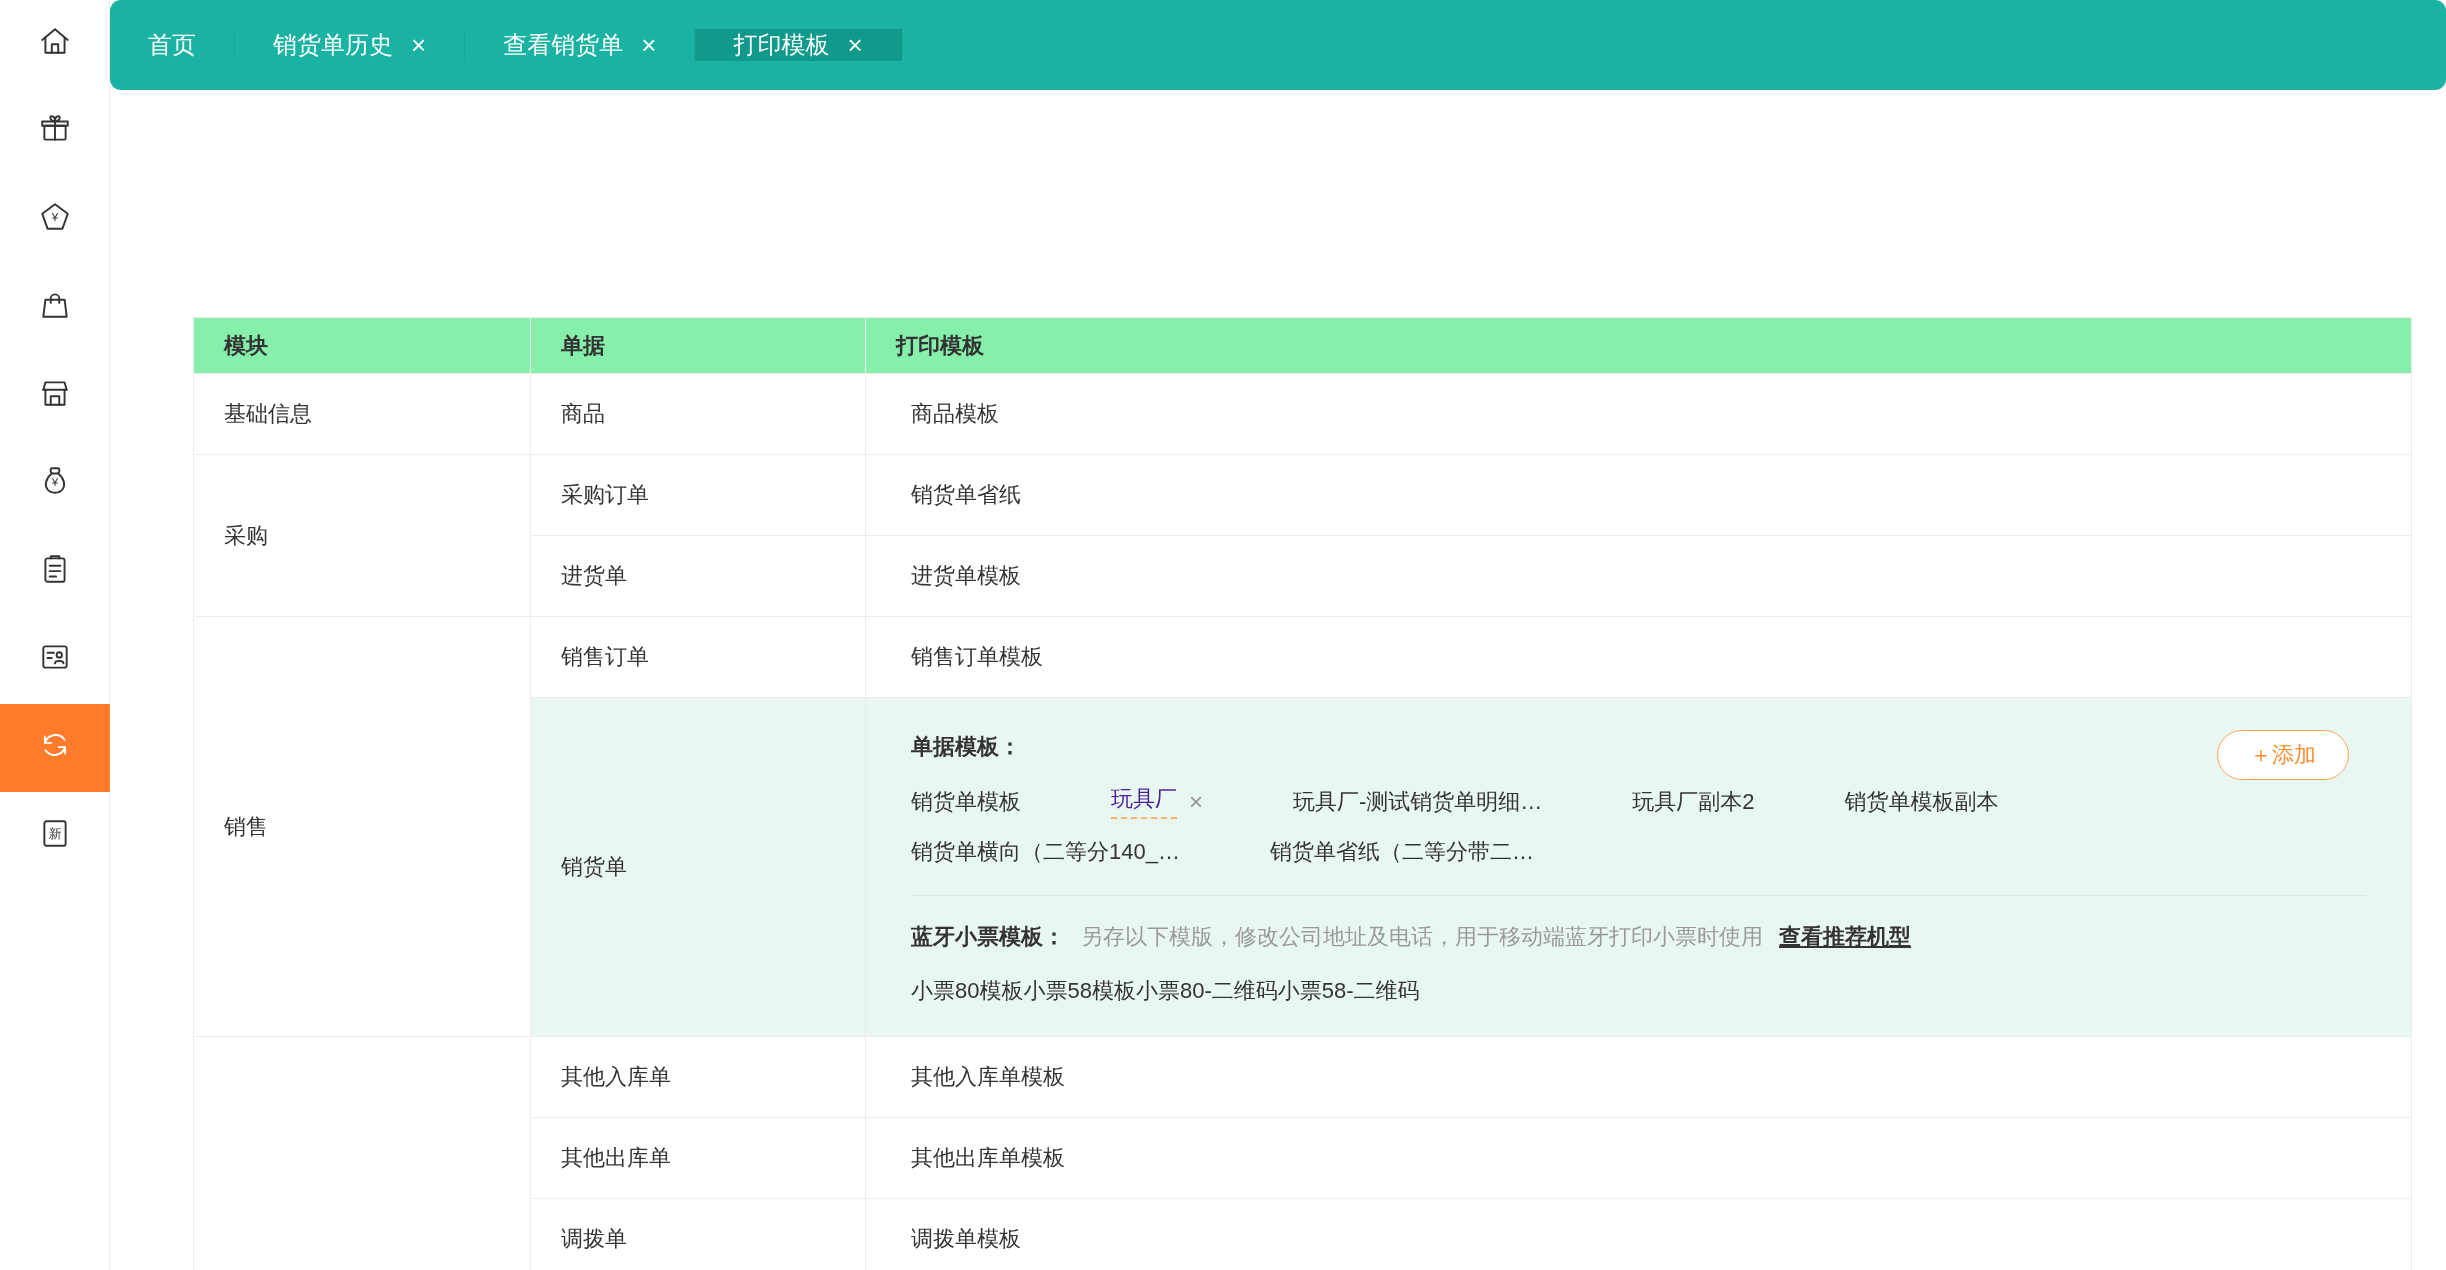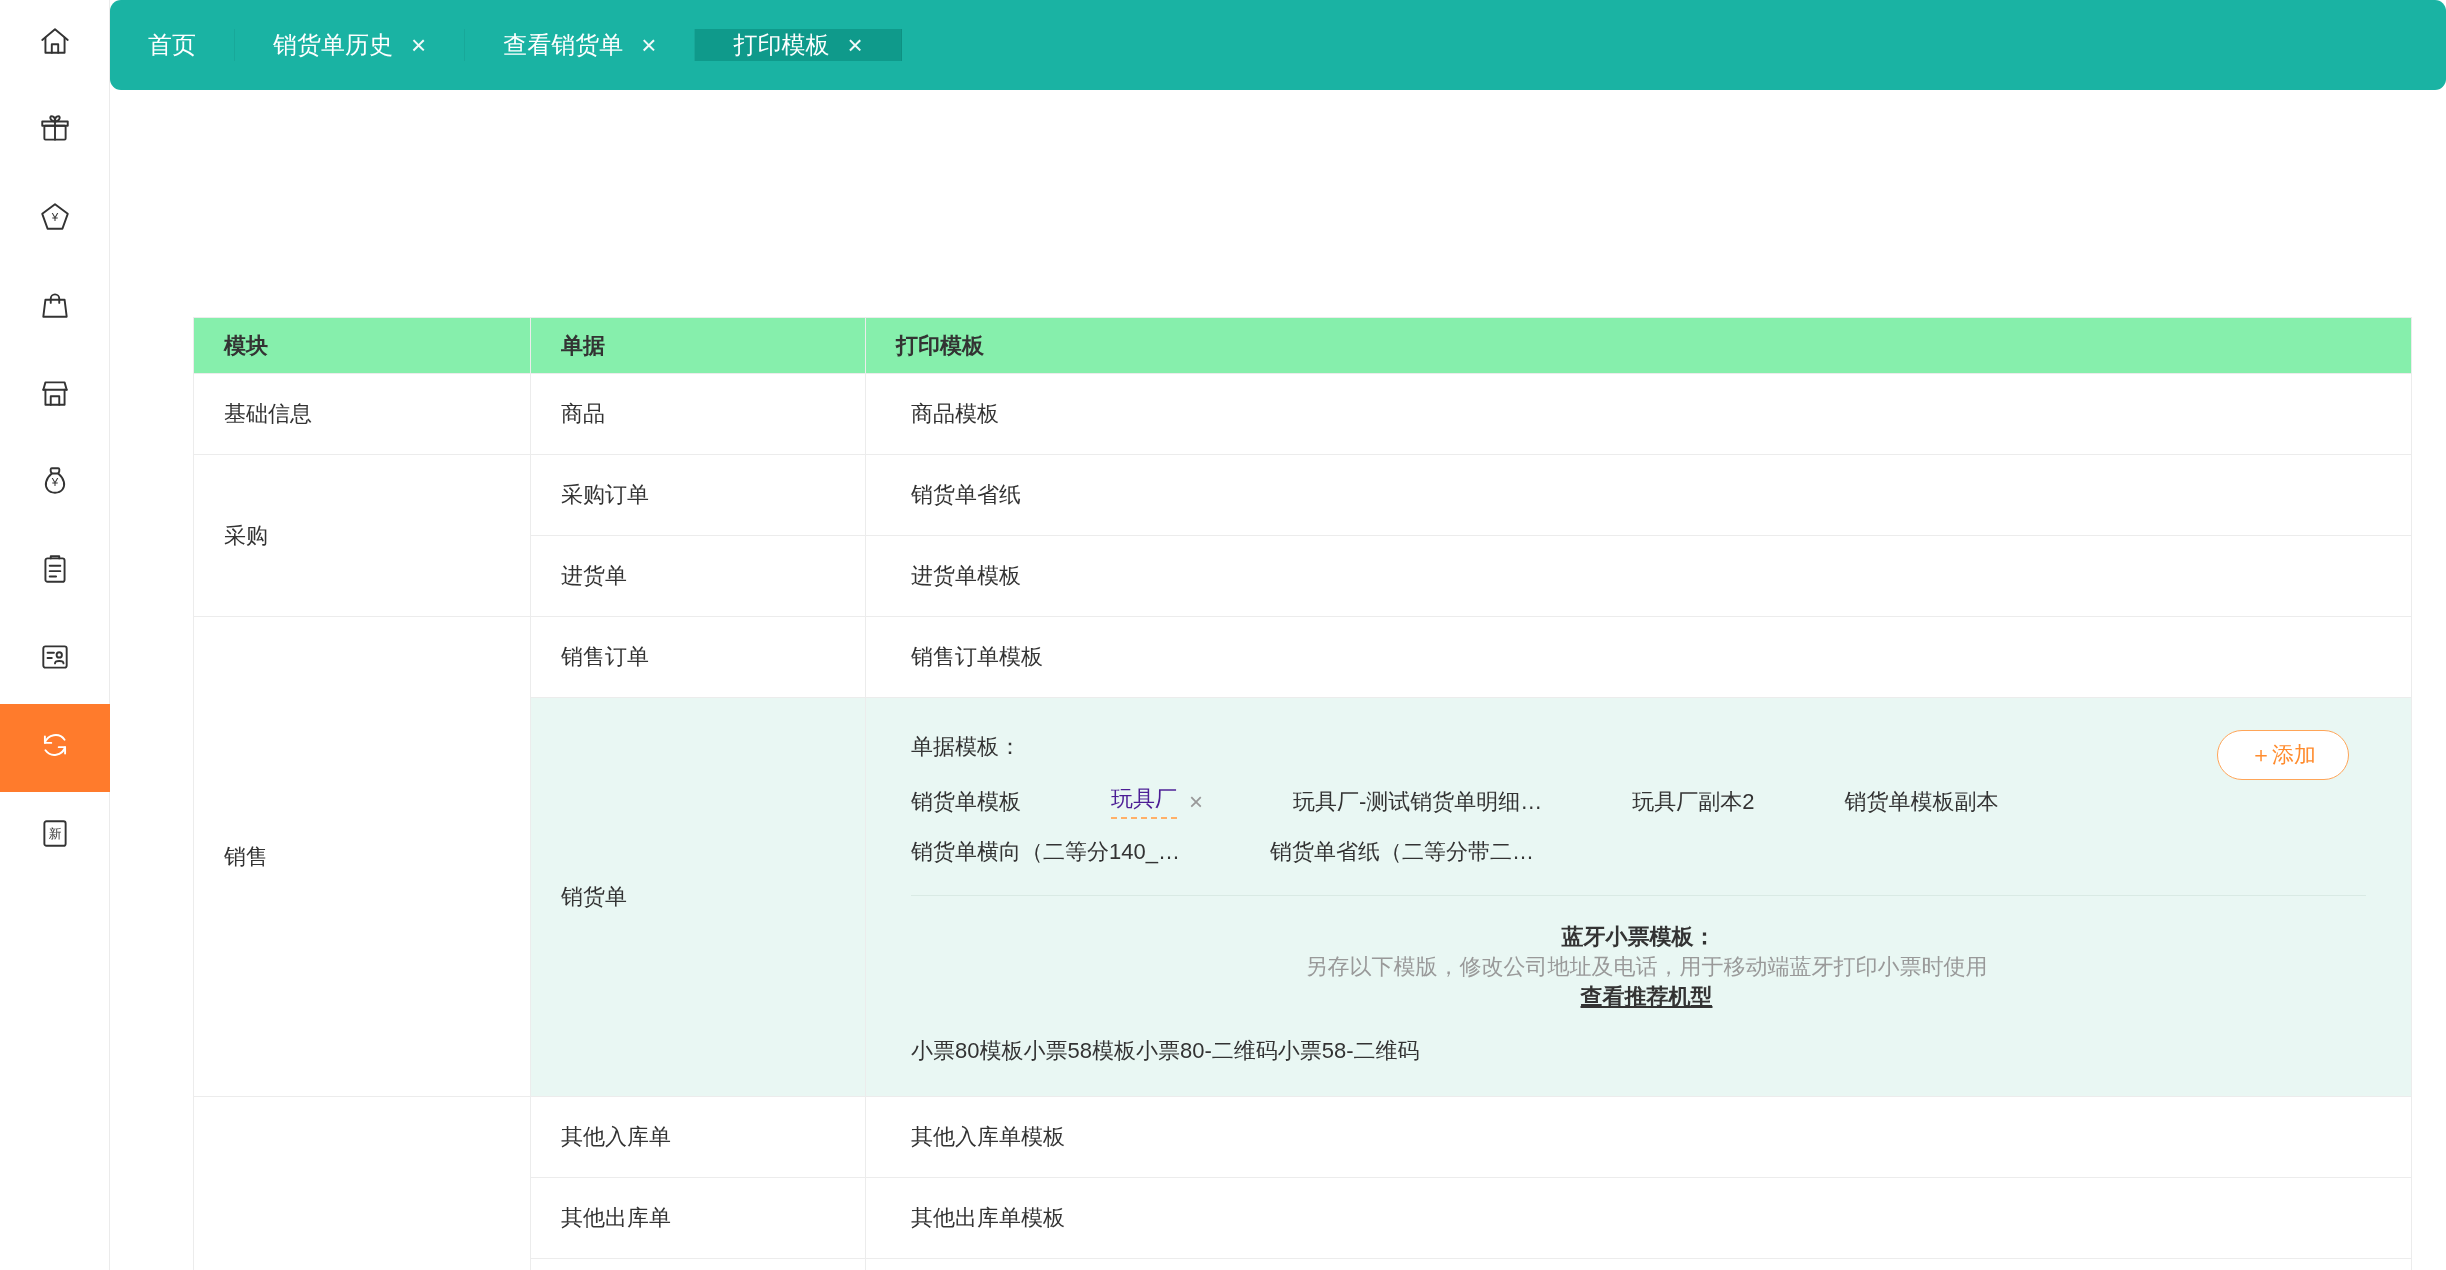--- a/index.html
+++ b/index.html
@@ -57,33 +57,33 @@
     background:#86efac; height:56px; text-align:left; padding-left:30px;
     font-weight:700; color:#333; border:1px solid #ececec; font-size:22px;
   }
   td { height:81px; padding-left:30px; border:1px solid #ececec; color:#333; background:#fff; vertical-align:middle; }
   td.tpl { padding-left:45px; }
   td.hl { background:#e9f7f3; }
   td.complex { padding:0; }
 
   
   .tplbox { position:relative; padding:34px 45px 30px 45px; min-height:336px; }
-  .sec-label { font-weight:400; margin-bottom:22px; font-size:22px; }
+  .sec-label { font-weight:700; margin-bottom:22px; font-size:22px; }
   .tpl-row { display:flex; align-items:center; gap:90px; margin-bottom:18px; white-space:nowrap; }
   .tpl-item { cursor:pointer; }
   .toy-wrap { display:flex; align-items:center; }
   .toy { color:#4c1d95; border-bottom:2px dashed #ffb067; padding-bottom:3px; cursor:pointer; }
   .toy-close { color:#999; margin-left:12px; cursor:pointer; font-size:24px; }
   .add-btn {
     position:absolute; top:32px; right:62px;
     border:1px solid #ffa558; color:#ff8c2e; background:#fff;
     border-radius:999px; padding:9px 32px; font-size:22px; cursor:pointer; white-space:nowrap;
   }
   .divider { border-top:1px solid #d9eae4; margin:28px 0 26px 0; }
-  .bt-row { display:flex; align-items:center; margin-bottom:24px; white-space:nowrap;flex-direction:column; }
+  .bt-row { display:flex; align-items:center; margin-bottom:24px; white-space:nowrap; }
   .bt-label { font-weight:700; }
   .bt-desc { color:#999; margin-left:16px; }
   .bt-link { font-weight:700; text-decoration:underline; margin-left:16px; cursor:pointer; }
   .ticket-row { display:flex; align-items:center; white-space:nowrap; }
 </style>
 </head>
 <body>
 
 <div class="sidebar">
   <div class="side-item">

